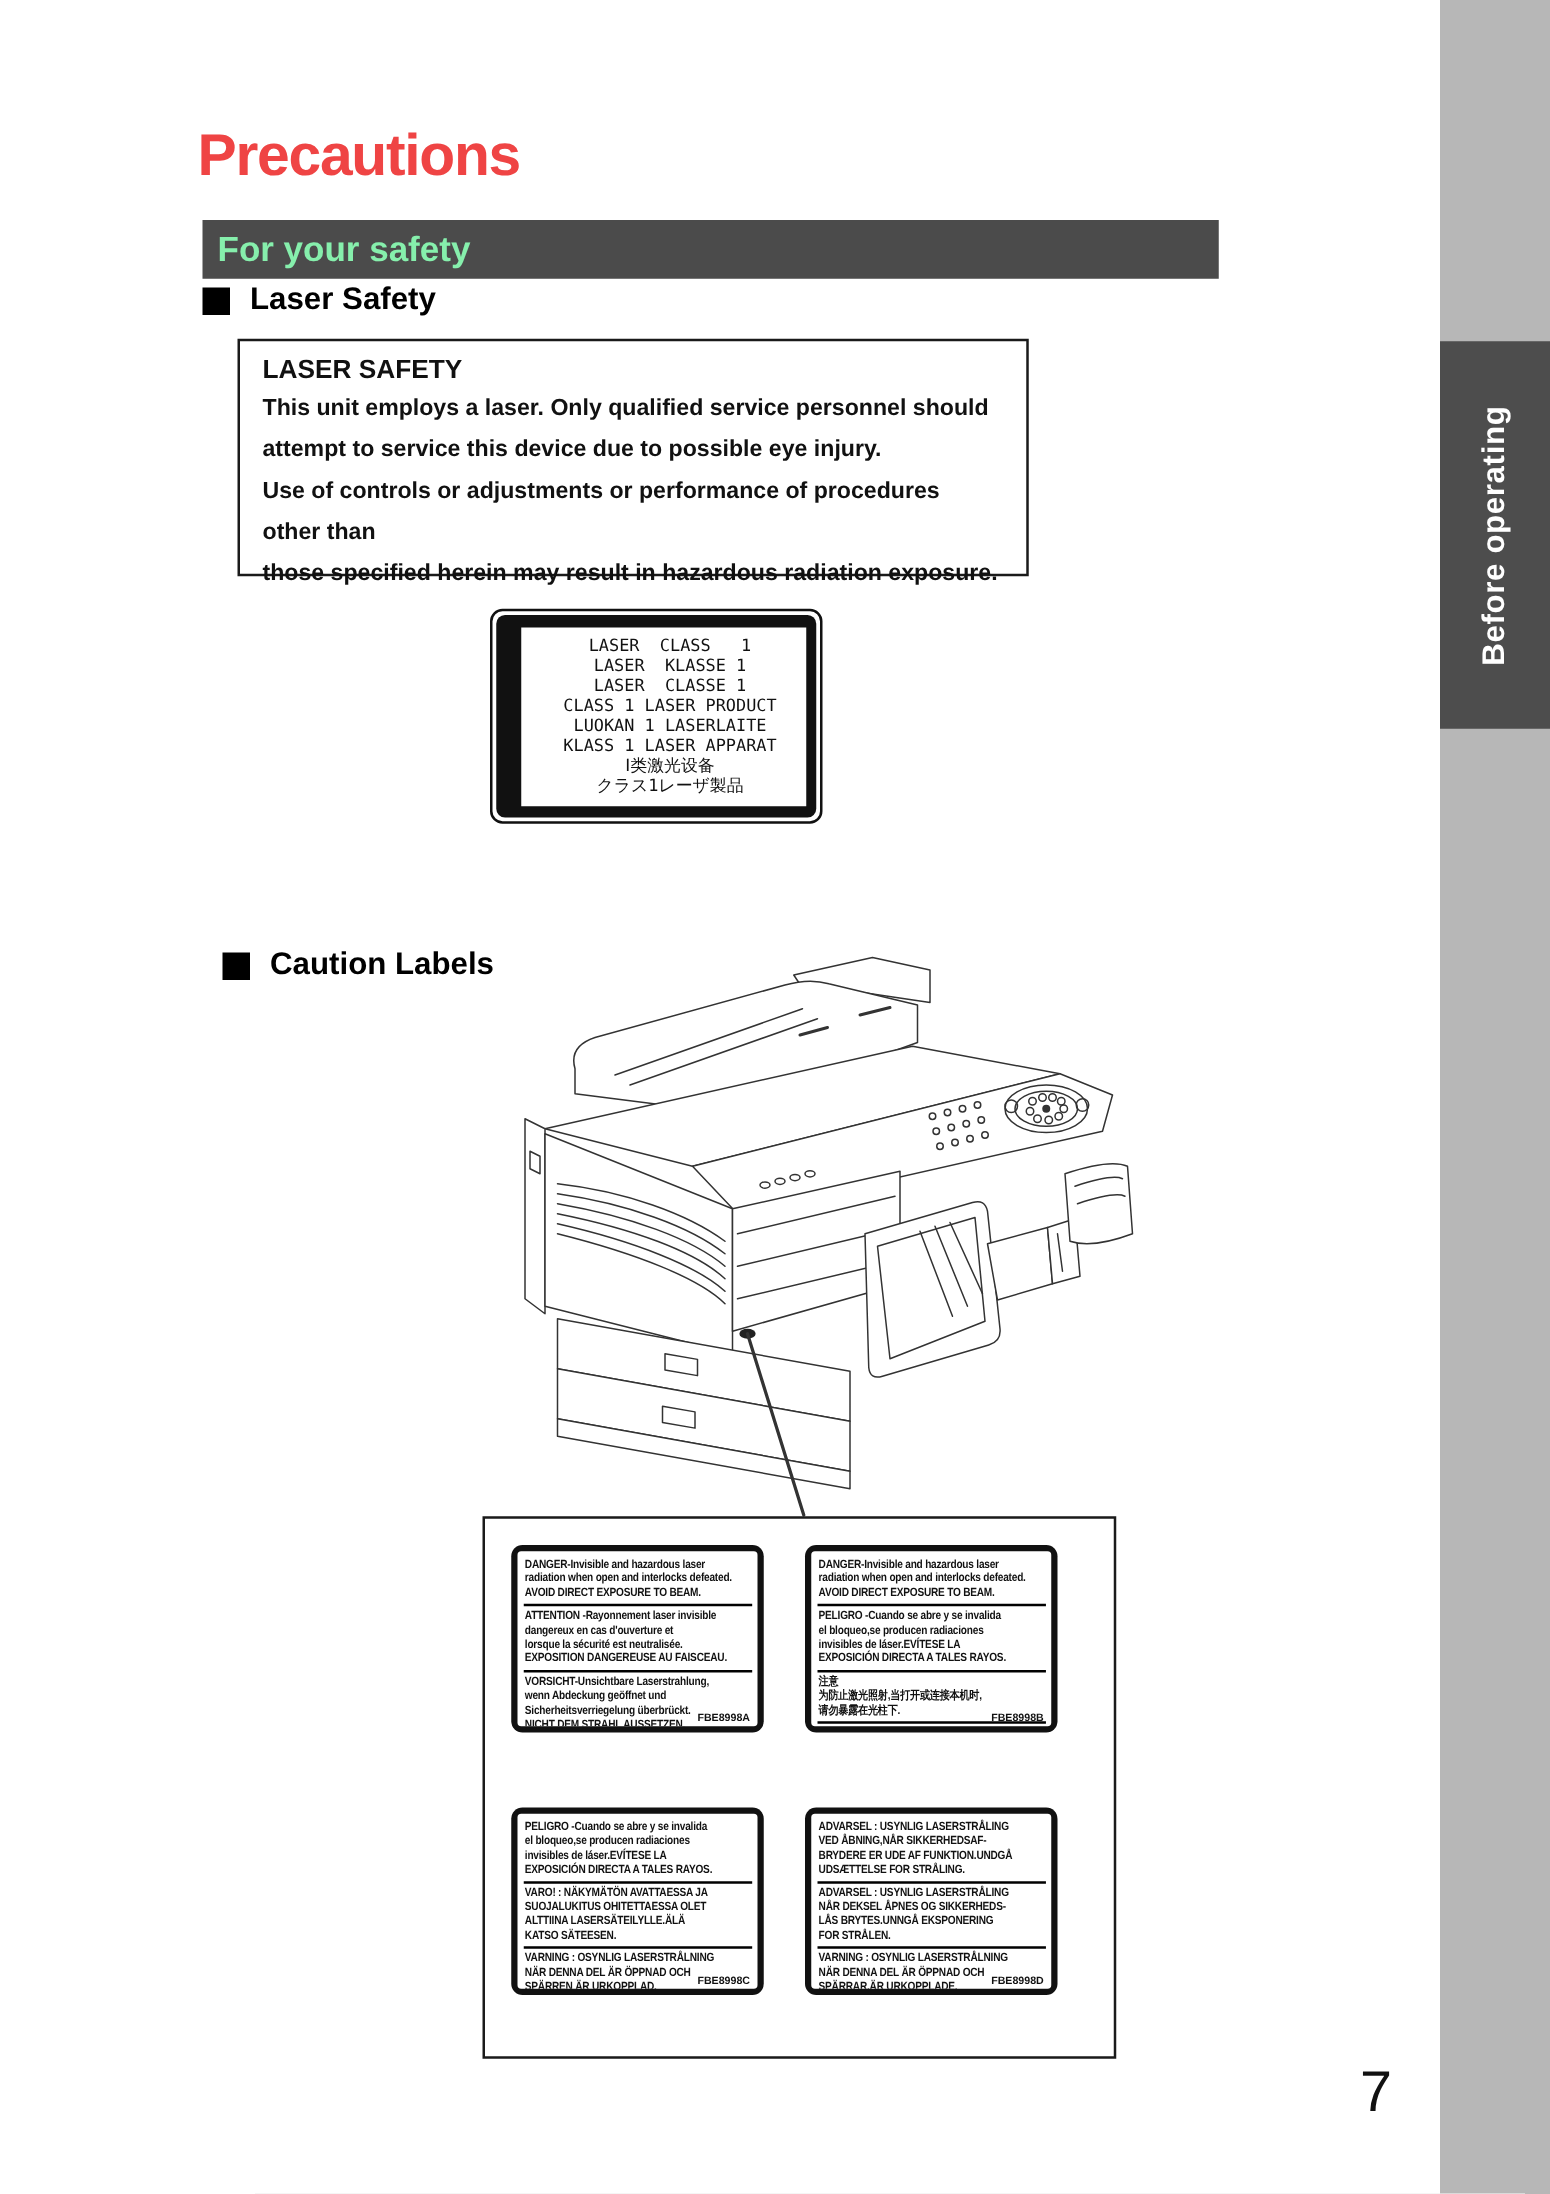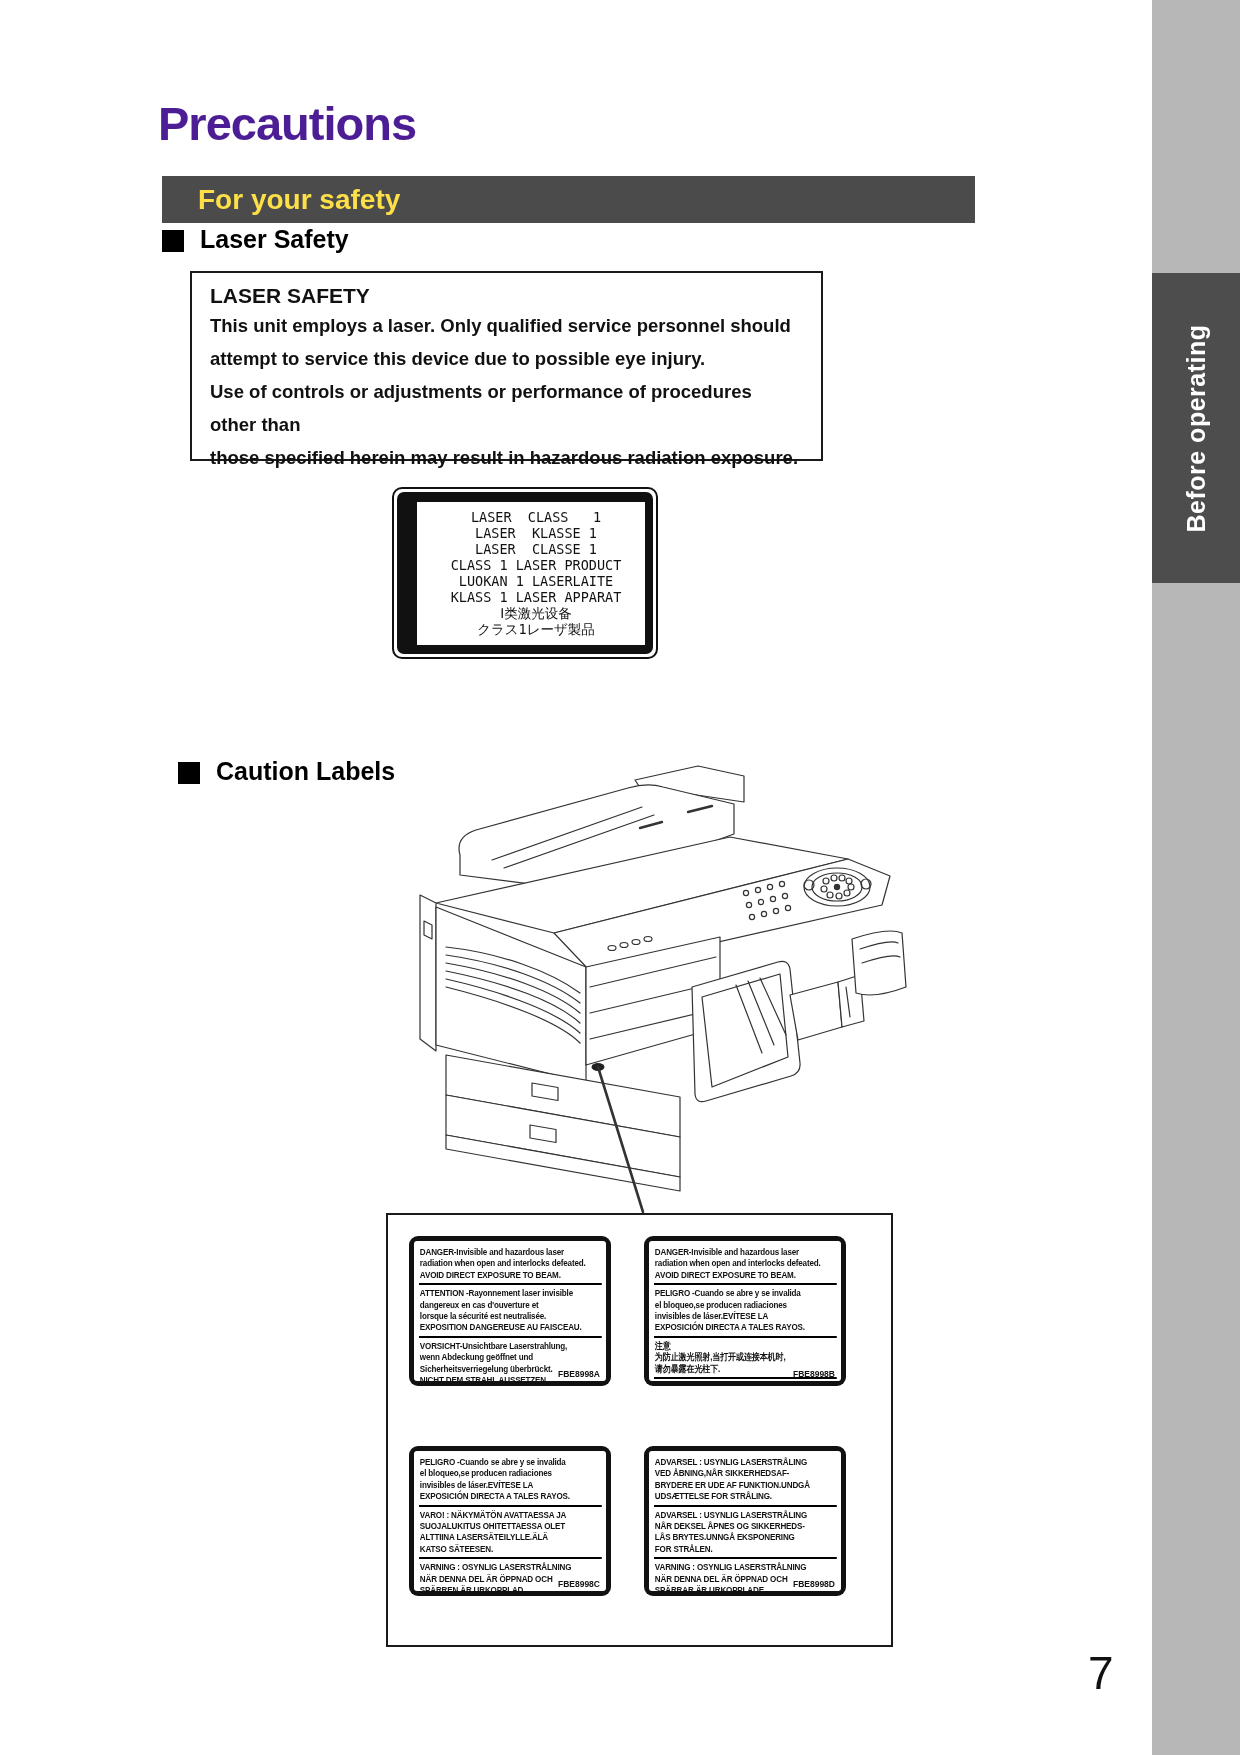--- a/index.html
+++ b/index.html
@@ -8,24 +8,24 @@
   .abs{position:absolute;}
 
   
   .side-band{left:1152px;top:0;width:88px;height:1755px;background:#b7b7b7;}
   .side-tab{left:1152px;top:273px;width:88px;height:310px;background:#4d4d4d;
             display:flex;align-items:center;justify-content:center;}
   .side-tab span{transform:rotate(-90deg);white-space:nowrap;color:#fff;
                  font-weight:bold;font-size:25px;letter-spacing:.5px;}
 
   
-  .doc-title{left:158px;top:96px;font-size:47px;font-weight:bold;color:#4c1d95;letter-spacing:-1px;}
+  .doc-title{left:158px;top:96px;font-size:47px;font-weight:bold;color:#ef4444;letter-spacing:-1px;}
   .safety-bar{left:162px;top:176px;width:813px;height:47px;background:#4b4b4b;
               display:flex;align-items:center;}
-  .safety-bar span{color:#fde047;font-weight:bold;font-size:28px;padding-left:36px;}
+  .safety-bar span{color:#86efac;font-weight:bold;font-size:28px;padding-left:12px;}
   .sq{width:22px;height:22px;background:#000;}
   .h-label{font-size:25px;font-weight:bold;color:#000;}
 
   
   .laser-box{left:190px;top:271px;width:633px;height:190px;border:2px solid #1a1a1a;
              box-sizing:border-box;padding:10px 18px;}
   .laser-box .bt{font-size:21px;font-weight:bold;line-height:26px;}
   .laser-box .bb{font-size:18.5px;line-height:33px;white-space:pre-line;font-weight:bold;}
 
   

